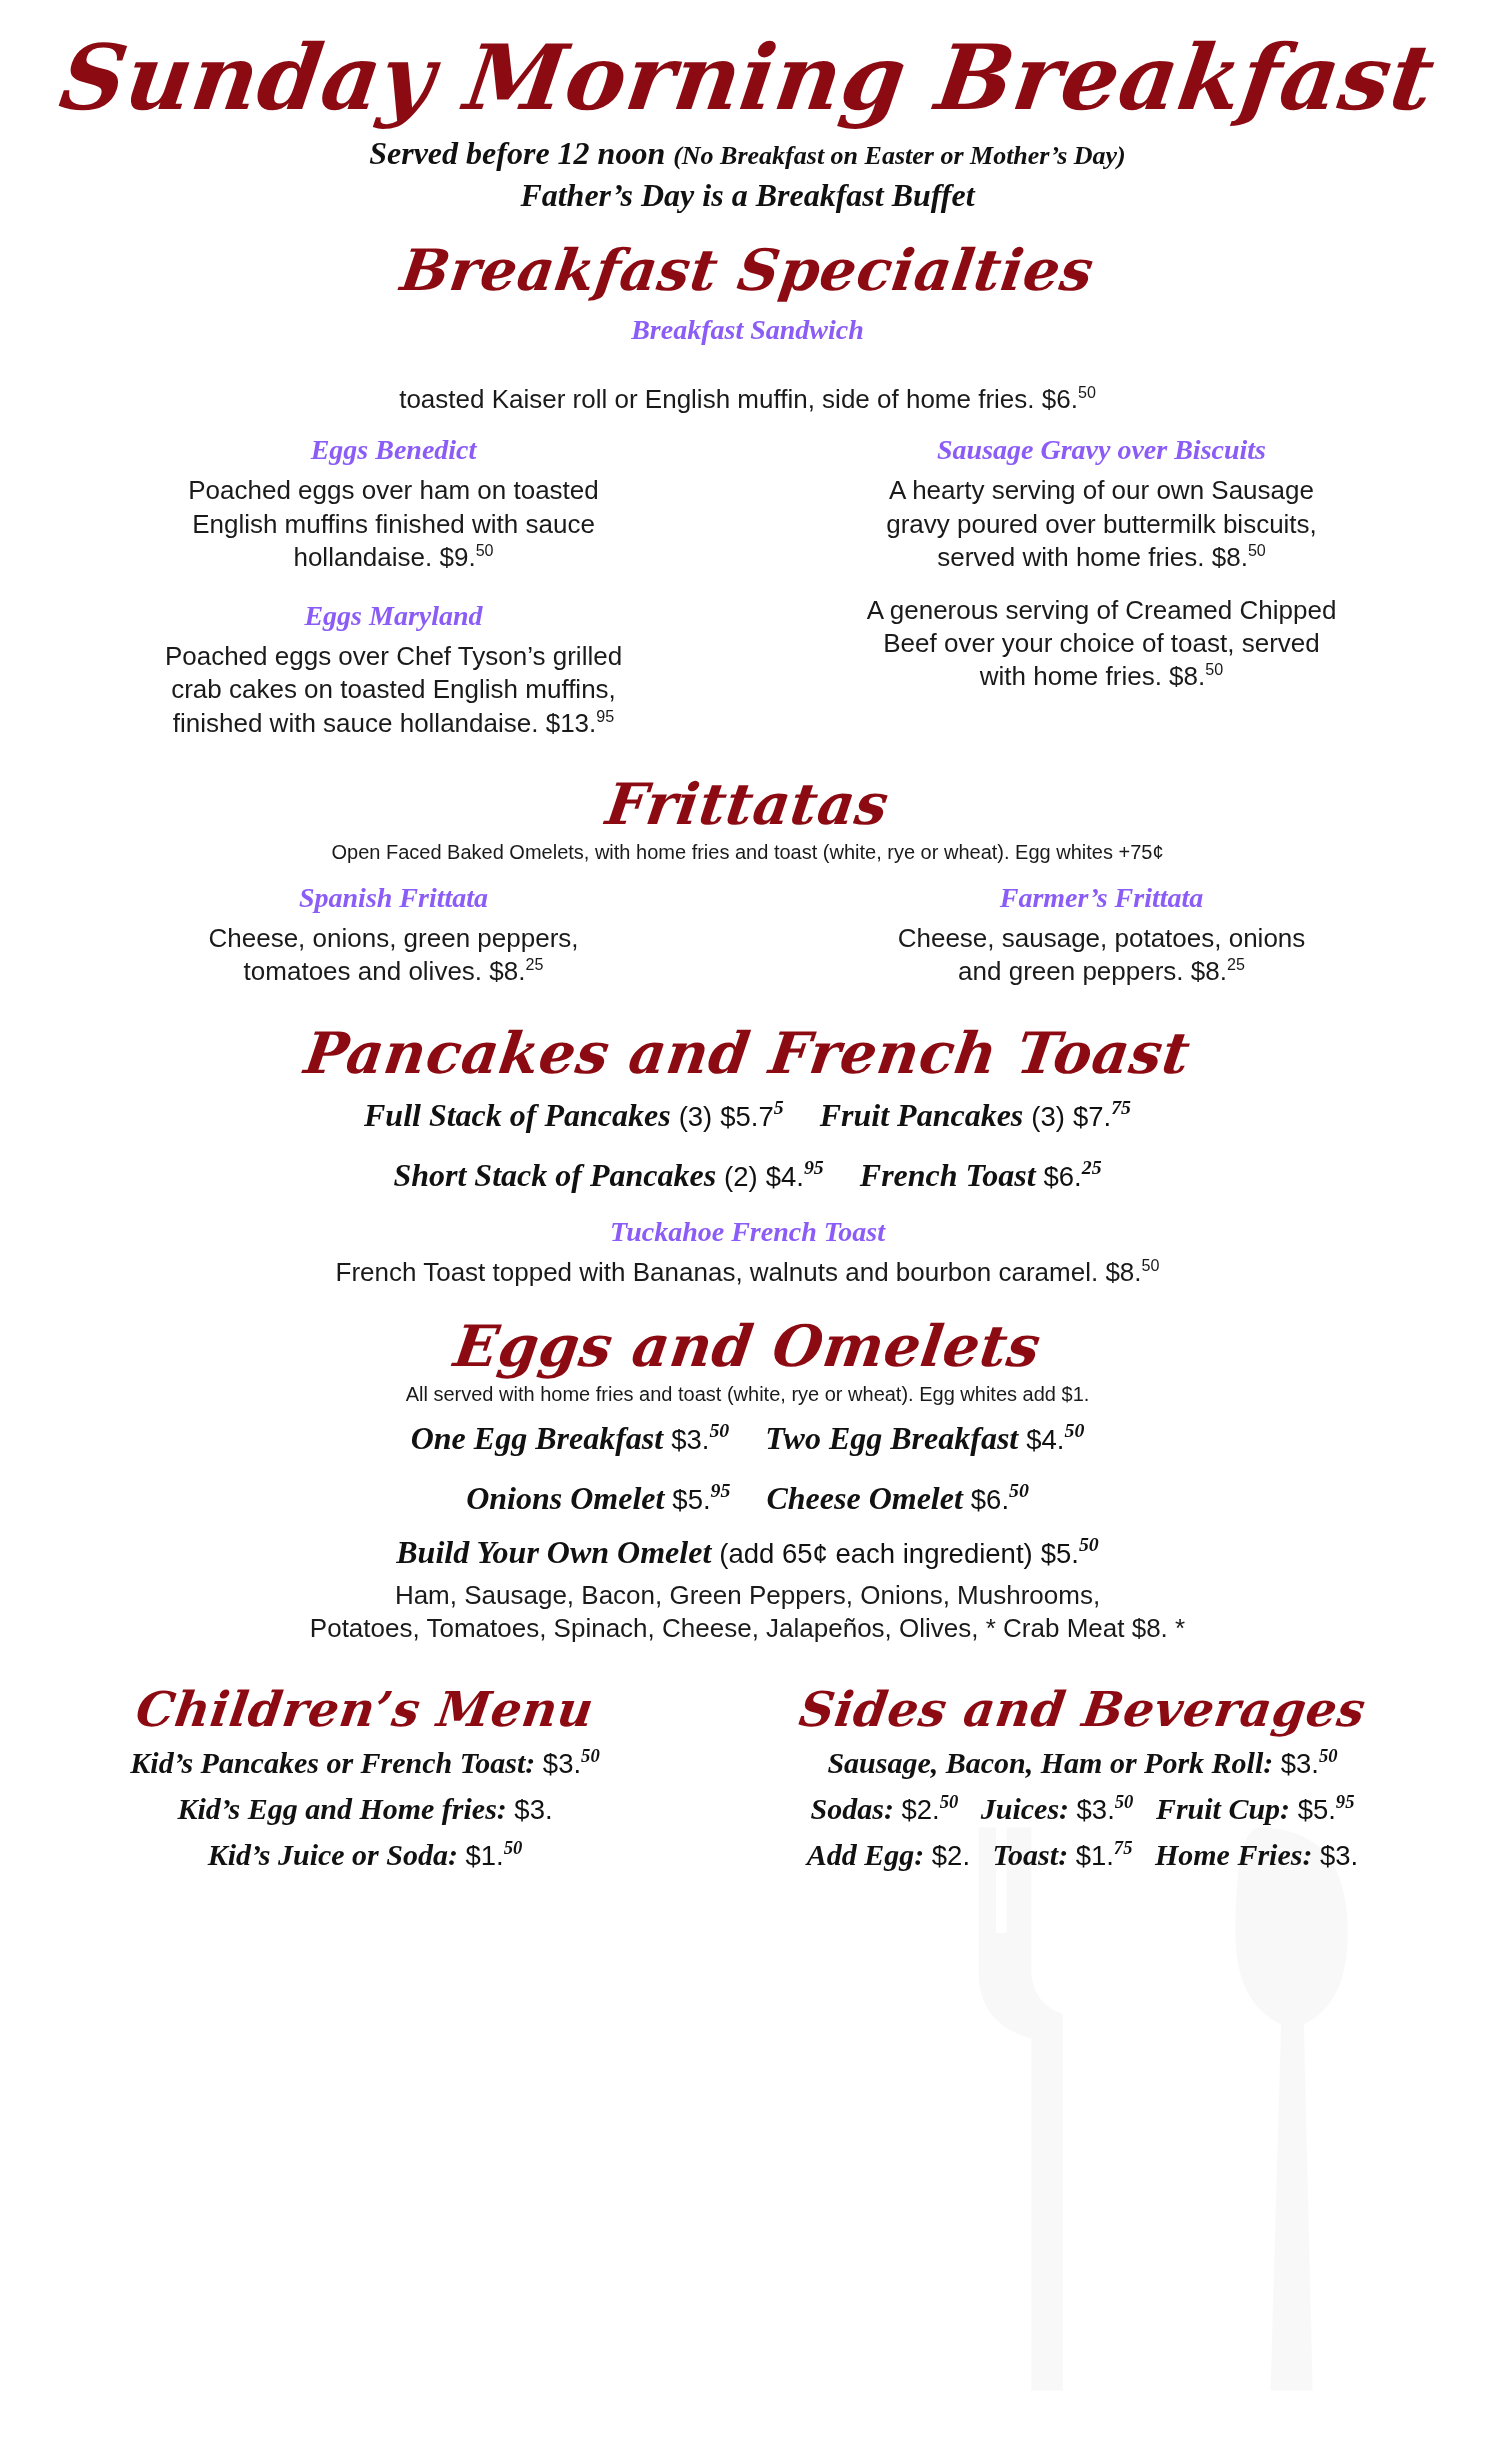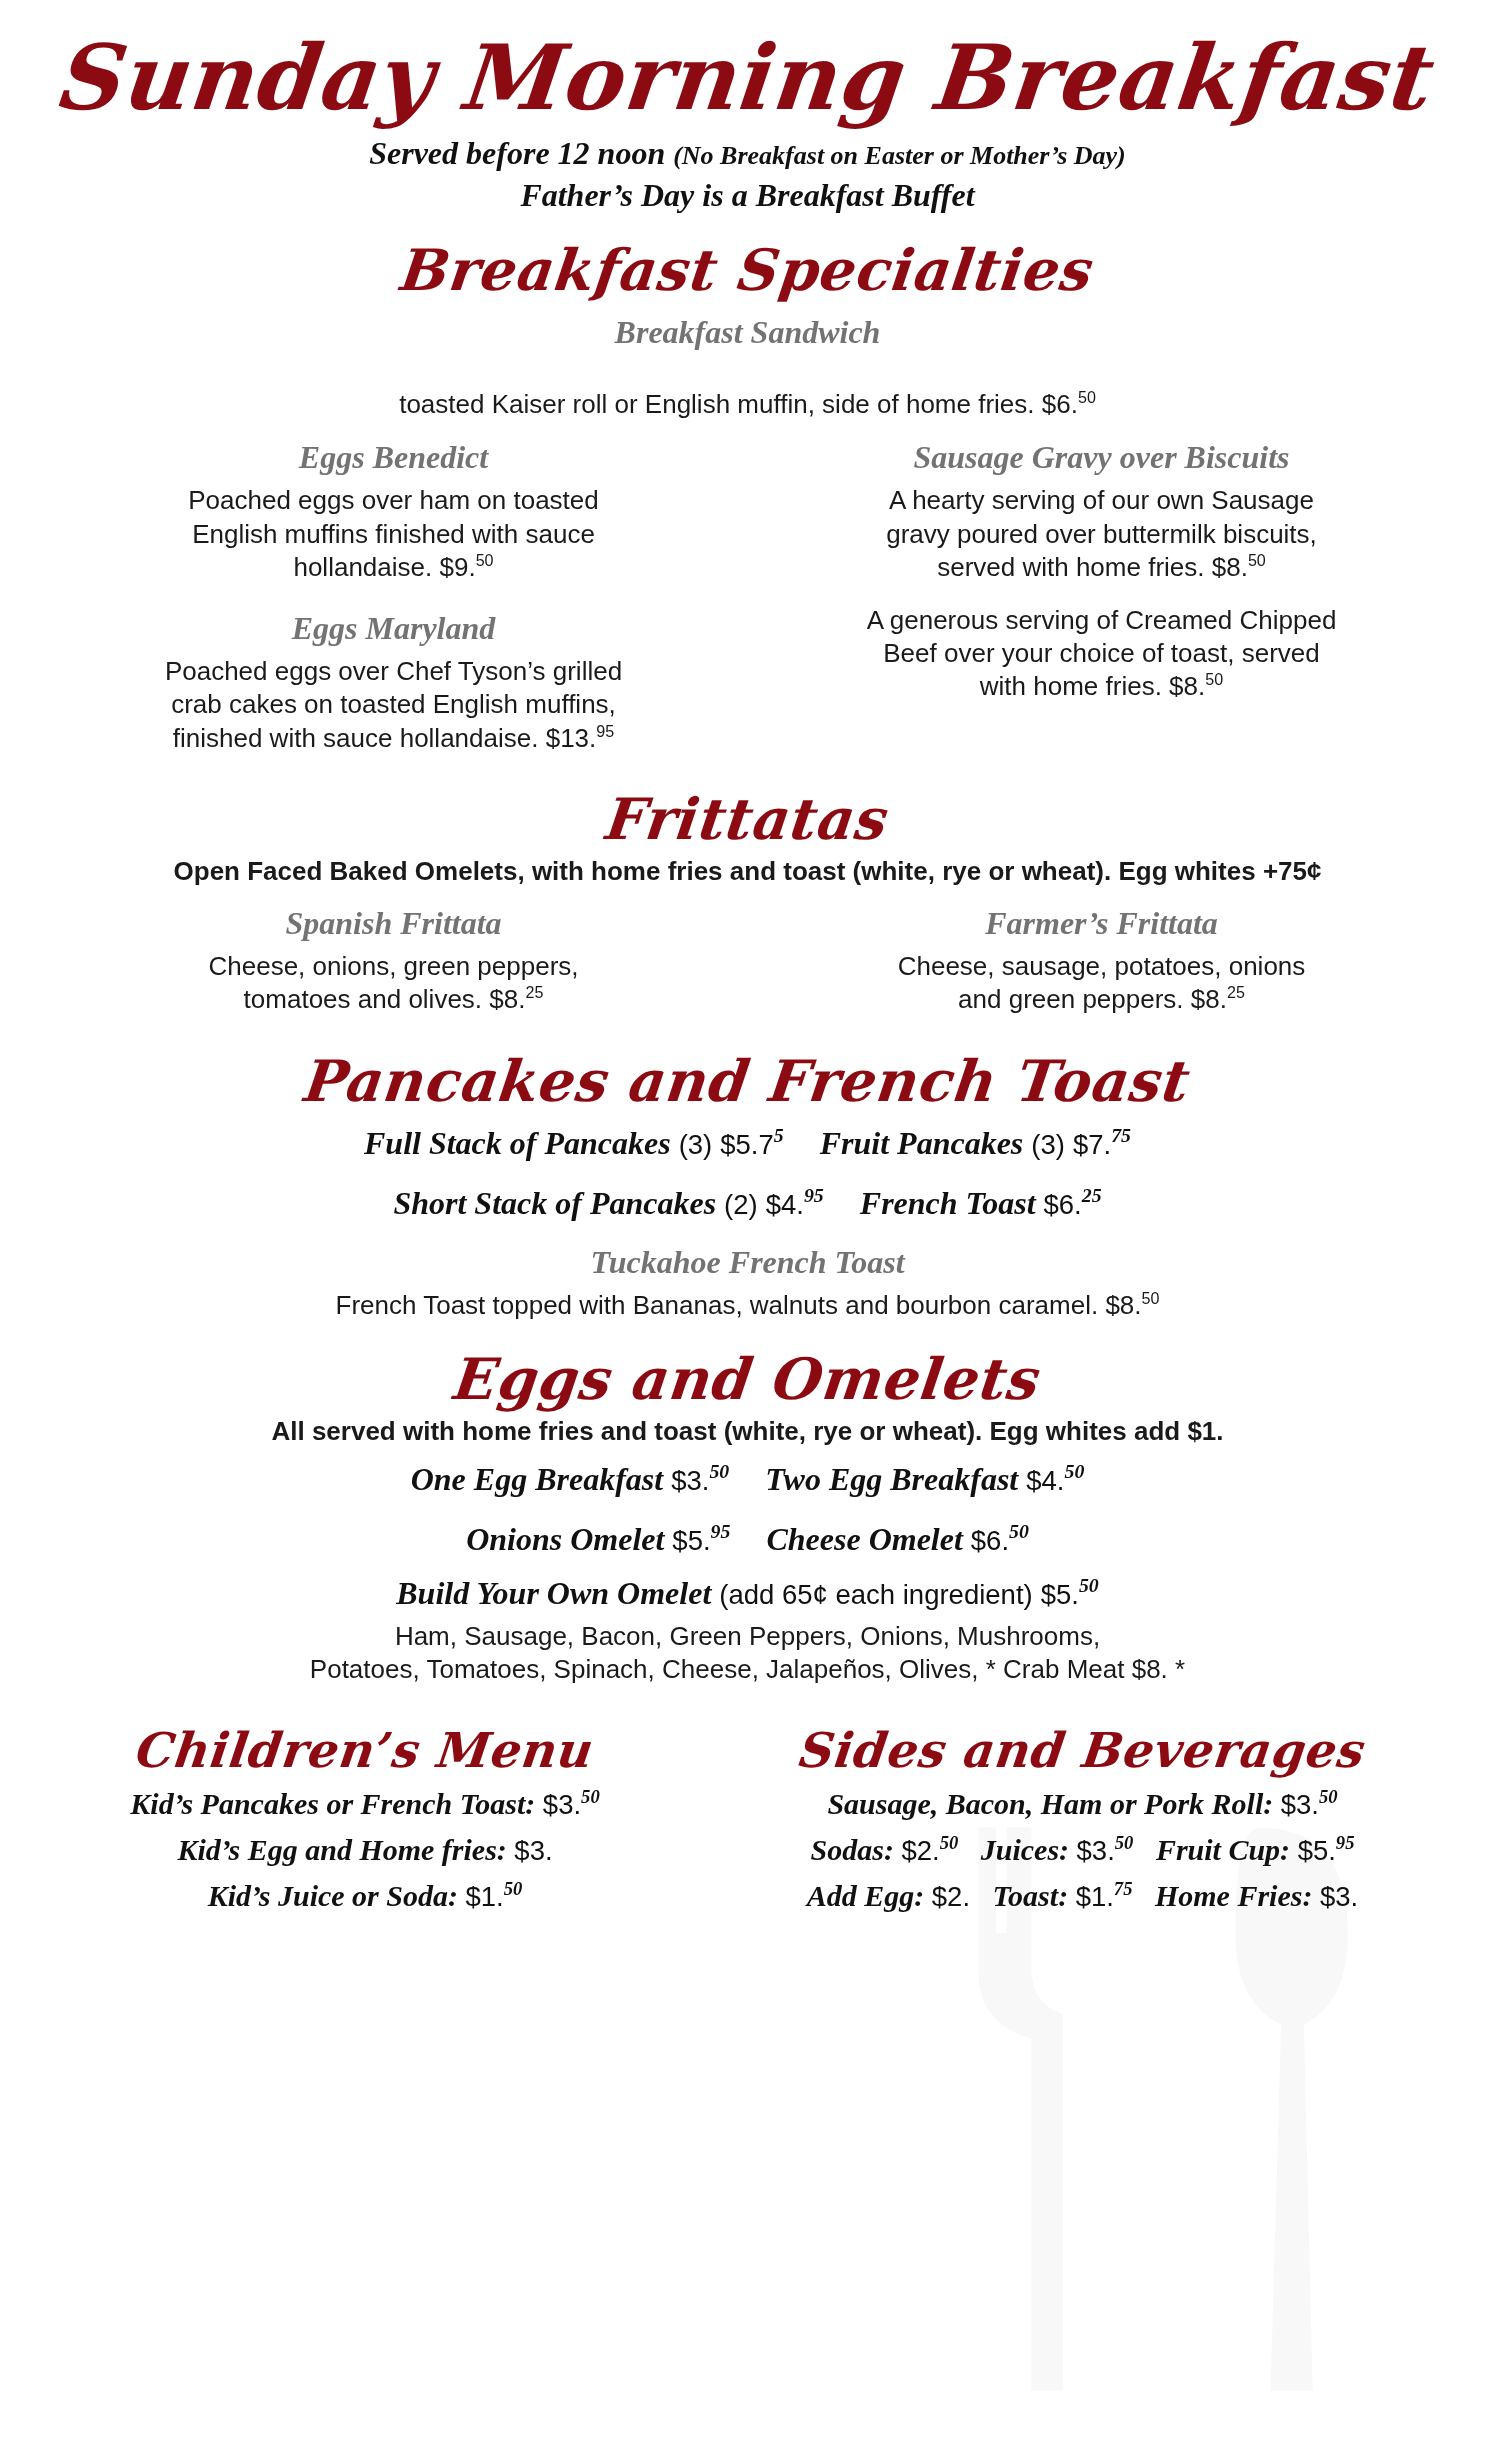--- a/index.html
+++ b/index.html
@@ -79,37 +79,36 @@
     font-style: italic;
     font-size: 32px;
     margin: 4.8px 0 3.6px 0;
     color: #111;
   }
 
   .item-name {
     font-family: "Liberation Serif", serif;
     font-style: italic;
     font-weight: 700;
-    font-size: 32px;
+    font-size: 28px;
     margin: 14.4px 0 3.6px 0;
-    color: #737373;
+    color: #8b5cf6;
   }
   .item-desc {
     font-family: "Liberation Sans", sans-serif;
     font-size: 26px;
     line-height: 1.28;
     color: #1a1a1a;
     margin: 8px auto;
   }
   .note {
     font-family: "Liberation Sans", sans-serif;
-    font-size: 26px;
+    font-size: 20px;
     margin: 7.2px 0 2.4px 0;
     color: #1a1a1a;
-    font-weight: bold;
   }
   sup {
     font-size: 0.62em;
     vertical-align: super;
     line-height: 0;
   }
 
   .two-col {
     display: flex;
     justify-content: center;

